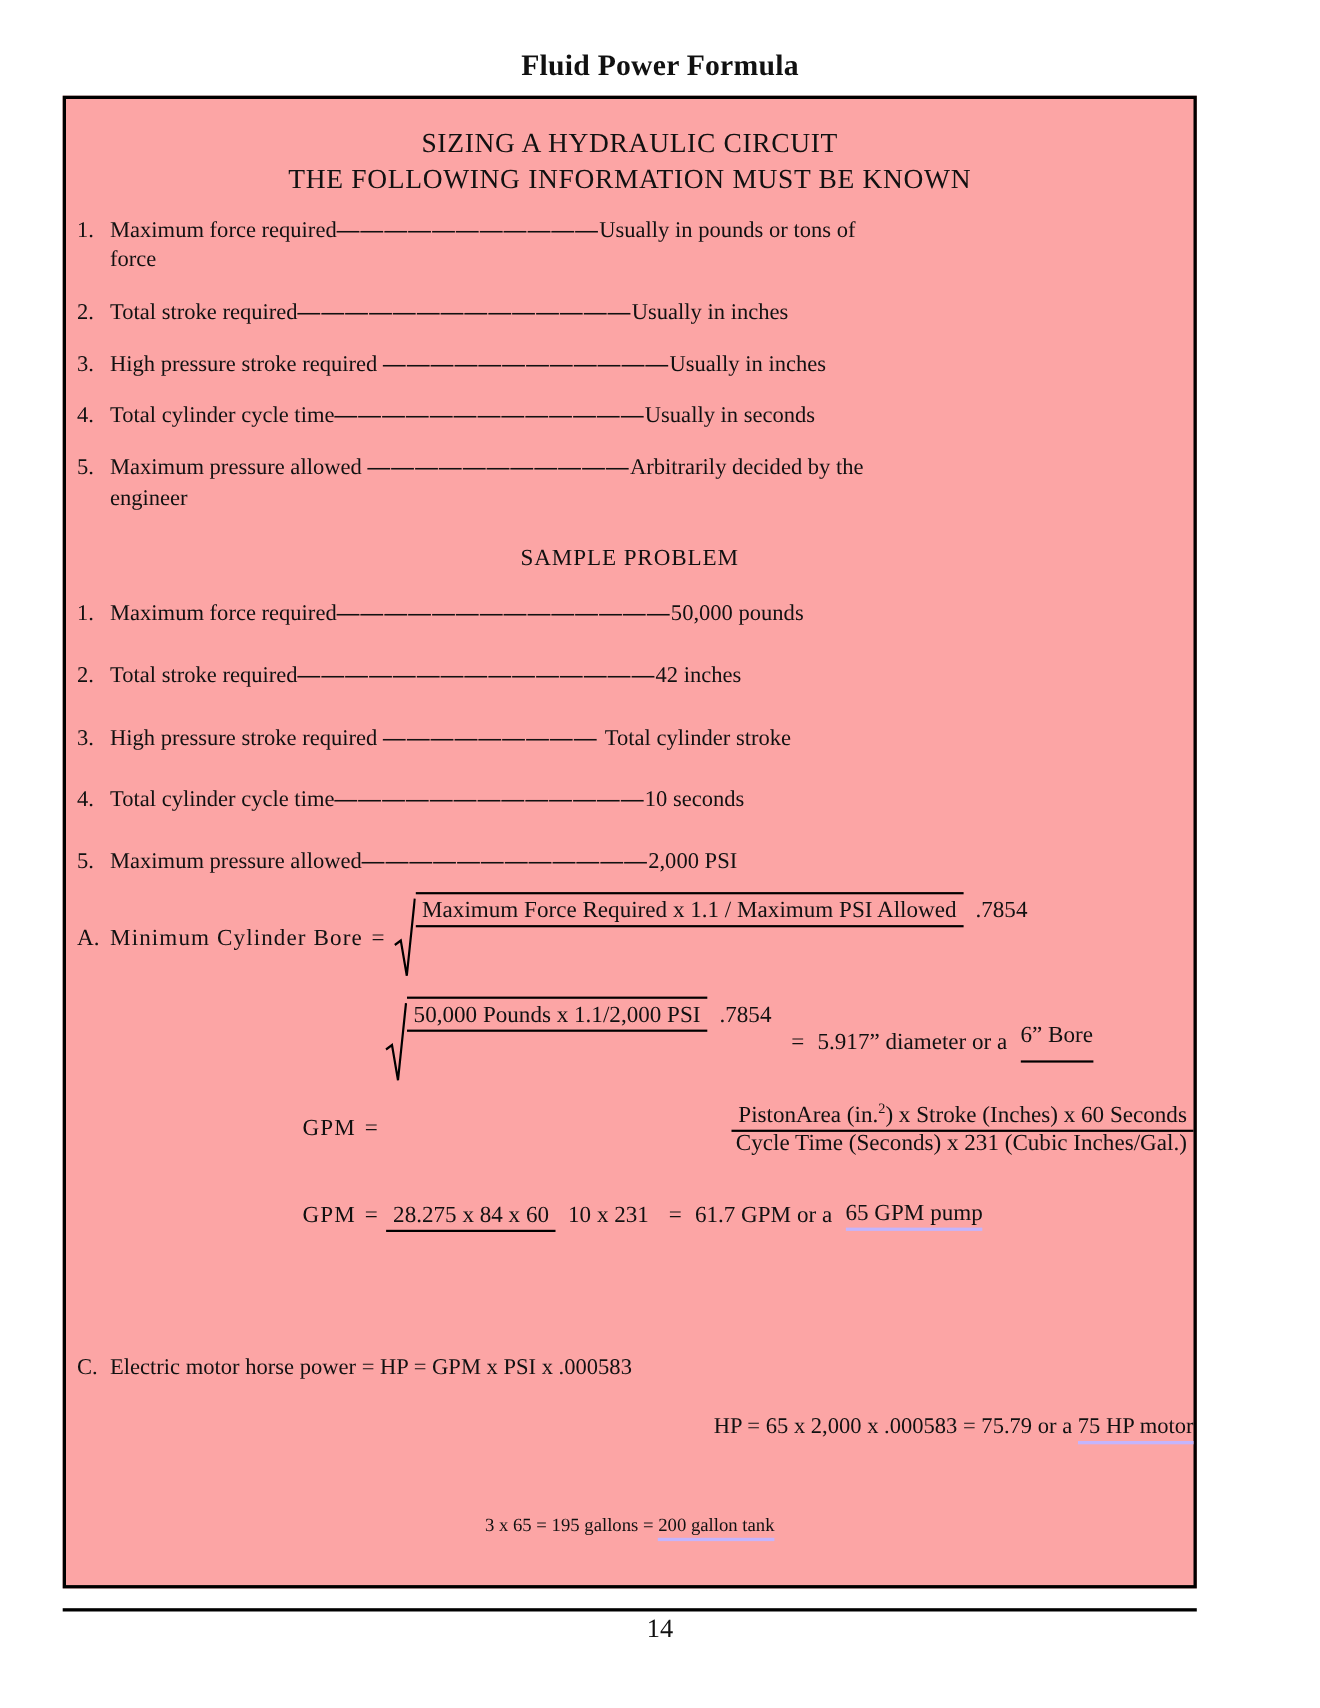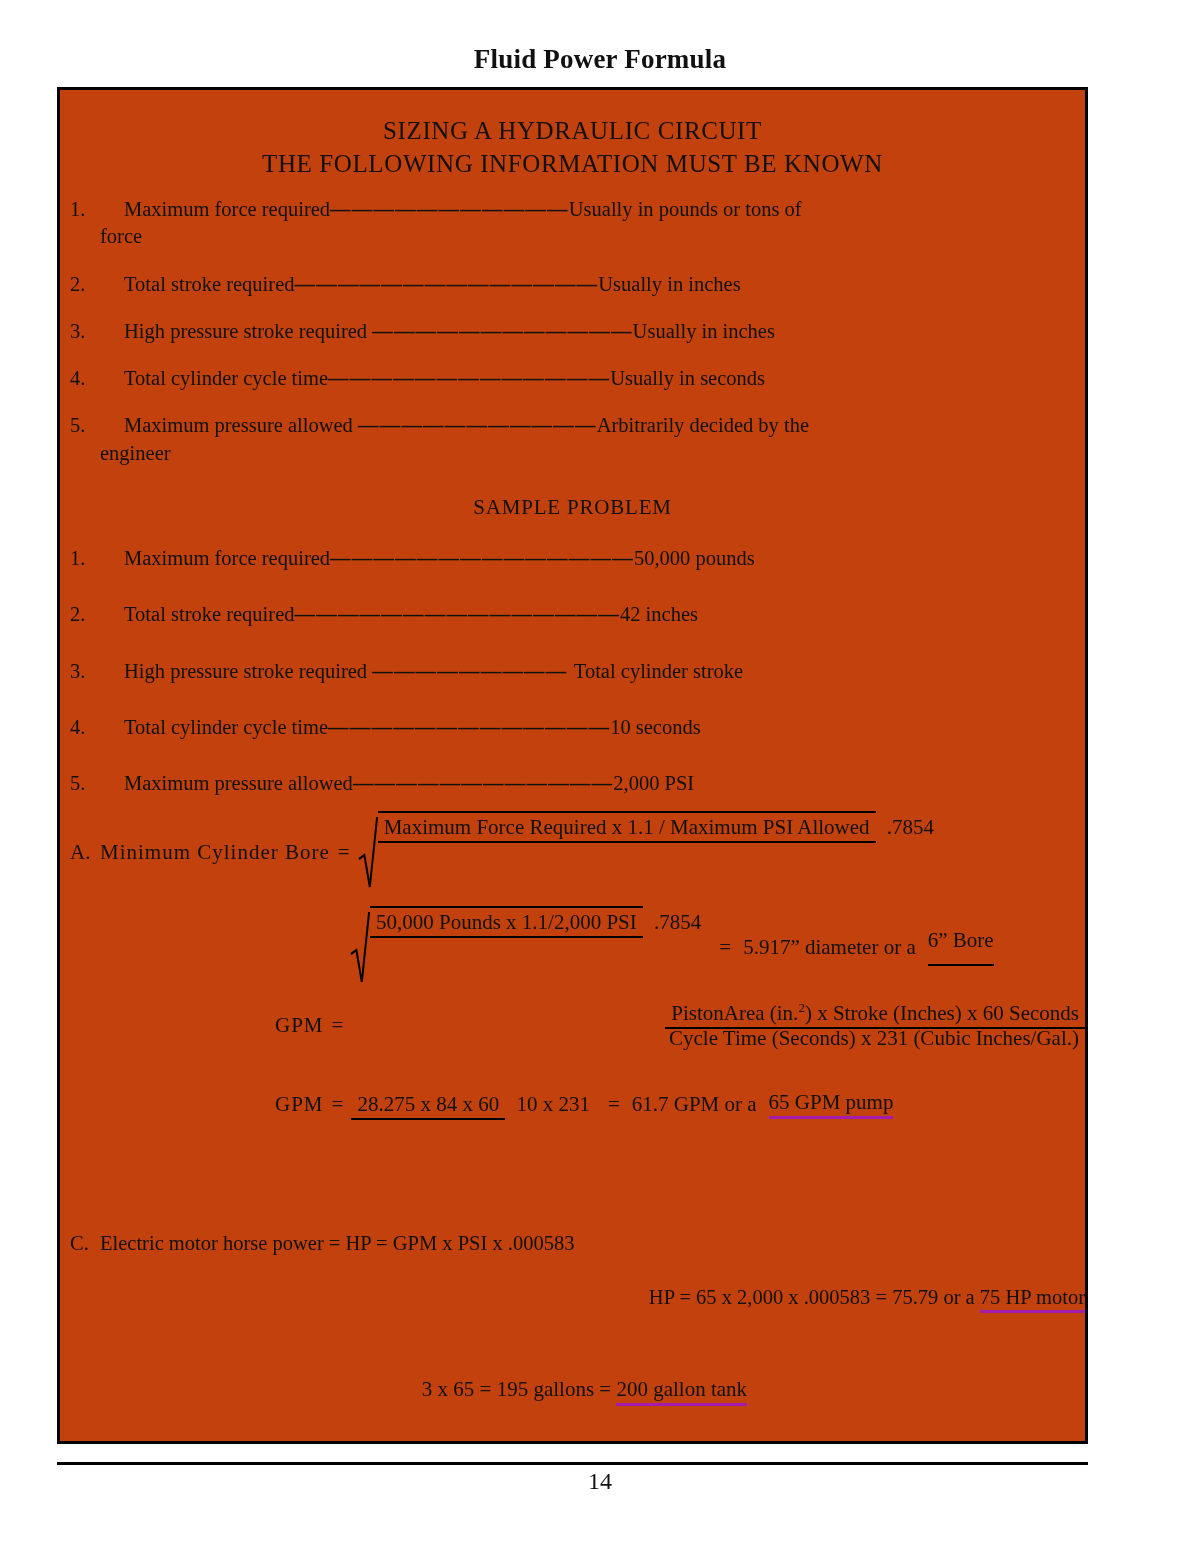--- a/index.html
+++ b/index.html
@@ -30,21 +30,21 @@
 
   
   #frame {
     position: absolute;
     left: 57px;
     top: 87px;
     width: 1031px;
     height: 1357px;
     border: 3px solid #000000;
     box-sizing: border-box;
-    background: #c2410c;
+    background: #fca5a5;
   }
 
   #frame-inner {
     position: relative;
     width: 100%;
     height: 100%;
   }
 
   
   .doc-heading {
@@ -89,21 +89,21 @@
   #list-sample .req-item { margin-bottom: 29px; }
 
   .req-num {
     width: 30px;
     flex: 0 0 30px;
     text-align: left;
   }
   .req-body {
     flex: 1 1 auto;
   }
-  .req-label { white-space: nowrap; margin-left: 24px; }
+  .req-label { white-space: nowrap; }
   .req-dashes {
     letter-spacing: 1.2px;
     white-space: nowrap;
     font-weight: 600;
   }
   .req-value { }
   .req-cont {
     display: block;
     margin-left: 0;
   }
@@ -147,21 +147,21 @@
   }
 
   .eq-label { white-space: nowrap; }
   .eq-tail { white-space: nowrap; margin-left: 12px; }
   .underlined {
     border-bottom: 2px solid #000;
     padding-bottom: 11px;
     display: inline-block;
   }
   .underlined-thick {
-    border-bottom: 3px solid #a21caf;
+    border-bottom: 3px solid #c4b5fd;
     padding-bottom: 1px;
     display: inline-block;
   }
 
   
   #formula-a { top: 725px; left: 10px; width: 1010px; }
   #formula-a-calc { top: 820px; left: 290px; }
   #formula-gpm { top: 910px; left: 215px; }
   #formula-gpm-calc { top: 1000px; left: 215px; }
 
@@ -194,24 +194,24 @@
   #section-d {
     position: absolute;
     top: 1255px;
     left: 10px;
     font-size: 20.5px;
     width: 1000px;
   }
   #section-d-line2 {
     position: absolute;
     top: 1287px;
-    left: 12px;
-    width: 100%;
-    text-align: center;
-    font-size: 21px;
+    left: 0;
+    width: 100%;
+    text-align: center;
+    font-size: 17px;
     box-sizing: border-box;
   }
 
   
   #footer-rule {
     position: absolute;
     left: 57px;
     top: 1462px;
     width: 1031px;
     height: 0;

